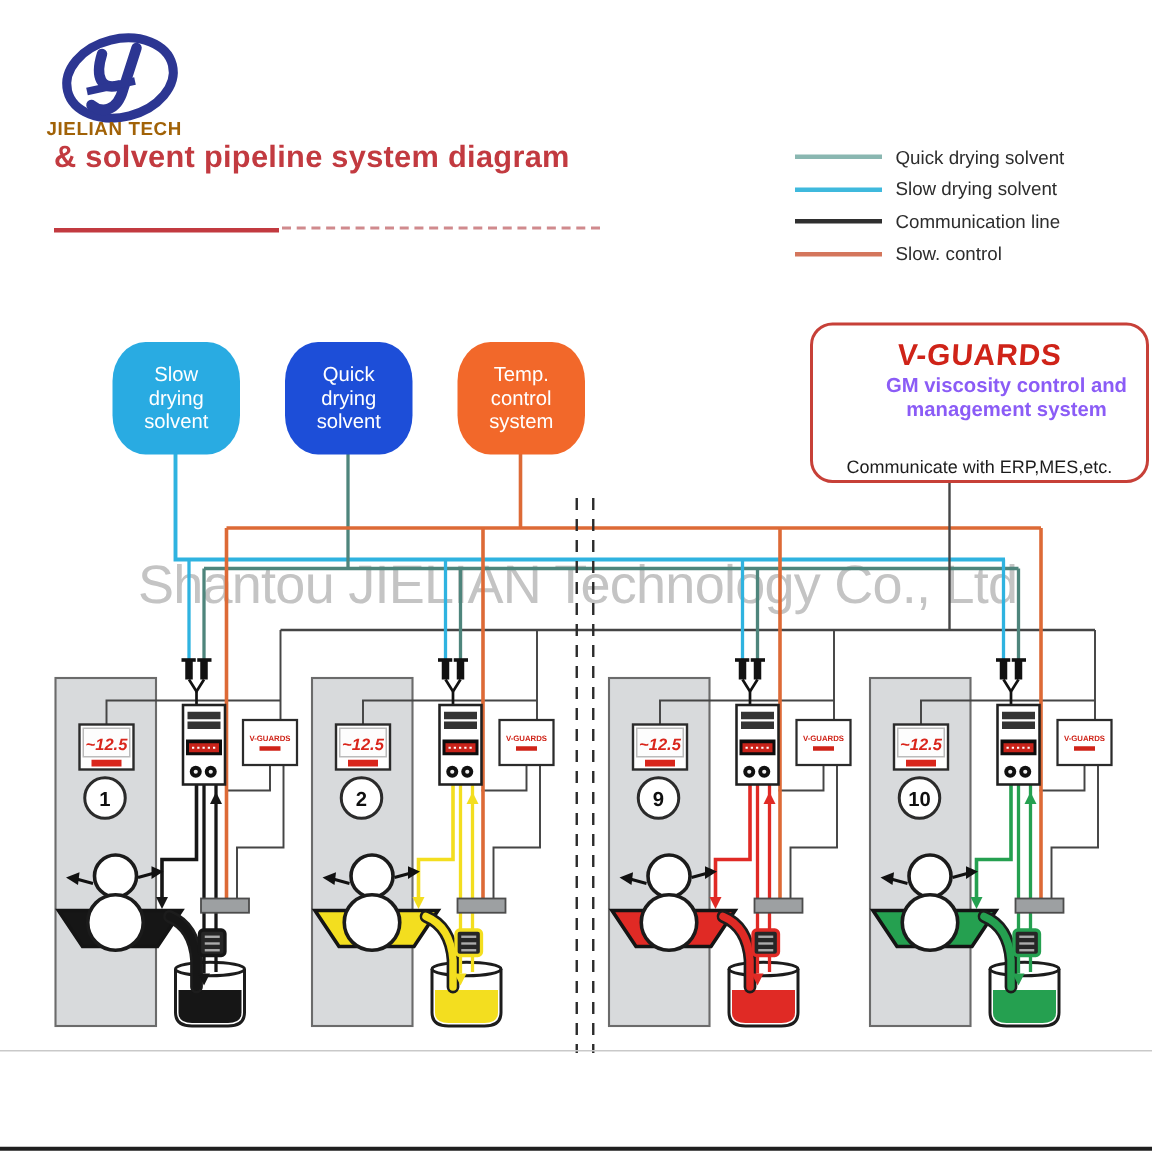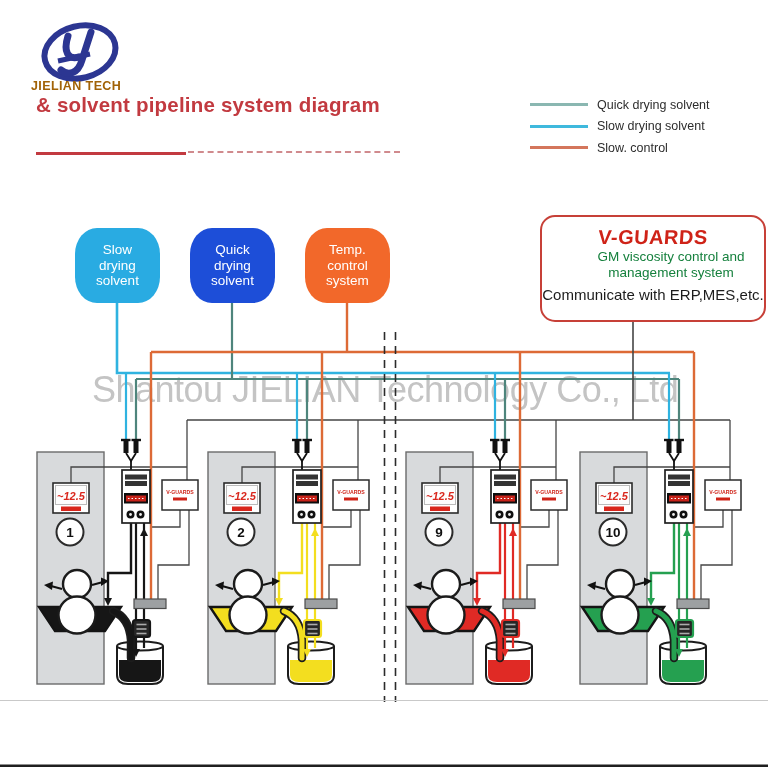--- a/index.html
+++ b/index.html
@@ -23,22 +23,22 @@
   
   .tank{position:absolute;top:228px;width:85px;height:75px;border-radius:22px/26px;
         color:#fff;font-weight:400;font-size:13.5px;line-height:15.5px;text-align:center;
         display:flex;align-items:center;justify-content:center;white-space:pre-line;z-index:3;}
   .tank1{left:75px;} .tank2{left:190px;} .tank3{left:305px;}
   
   .mgmt{position:absolute;left:540px;top:215px;width:222px;height:103px;background:#fff;
         border:2px solid #c74038;border-radius:15px;z-index:3;text-align:center;}
   .mgmt-logo{margin-top:9px;font-size:20px;font-weight:800;color:#cf2318;letter-spacing:.5px;
         transform:skewX(-4deg);}
-  .mgmt-line{font-size:13.5px;font-weight:400;color:#15803d;line-height:16px;padding-left:36px;}
-  .mgmt-sub{margin-top:5px;font-size:15px;color:#1c1c1c;}
+  .mgmt-line{font-size:13.5px;font-weight:700;color:#8b5cf6;line-height:16px;padding-left:36px;}
+  .mgmt-sub{margin-top:23px;font-size:12px;color:#1c1c1c;}
   
   .watermark{position:absolute;left:92px;top:369px;z-index:1;font-size:36px;
         letter-spacing:-.5px;color:#c4c4c4;white-space:nowrap;}
   svg.diagram{position:absolute;left:0;top:0;z-index:2;}
 </style>
 </head>
 <body>
 
 <div class="page">
 
@@ -59,20 +59,24 @@
   <div class="legend">
     <div class="legend-row">
       <span class="legend-swatch" style="background: rgb(138, 183, 177);"></span>
       <span class="legend-label">Quick drying solvent</span>
     </div>
     <div class="legend-row">
       <span class="legend-swatch" style="background: rgb(63, 185, 221); height: 3.2px;"></span>
       <span class="legend-label">Slow drying solvent</span>
     </div>
     <div class="legend-row">
+      <span class="legend-swatch" style="background: rgb(47, 47, 47);"></span>
+      <span class="legend-label">Communication line</span>
+    </div>
+    <div class="legend-row">
       <span class="legend-swatch" style="background: rgb(212, 118, 92);"></span>
       <span class="legend-label">Slow. control</span>
     </div>
   </div>
 
   <div class="tank tank1" style="background: rgb(41, 171, 226);">Slow
 drying
 solvent</div>
   <div class="tank tank2" style="background: #1d4ed8;">Quick
 drying

